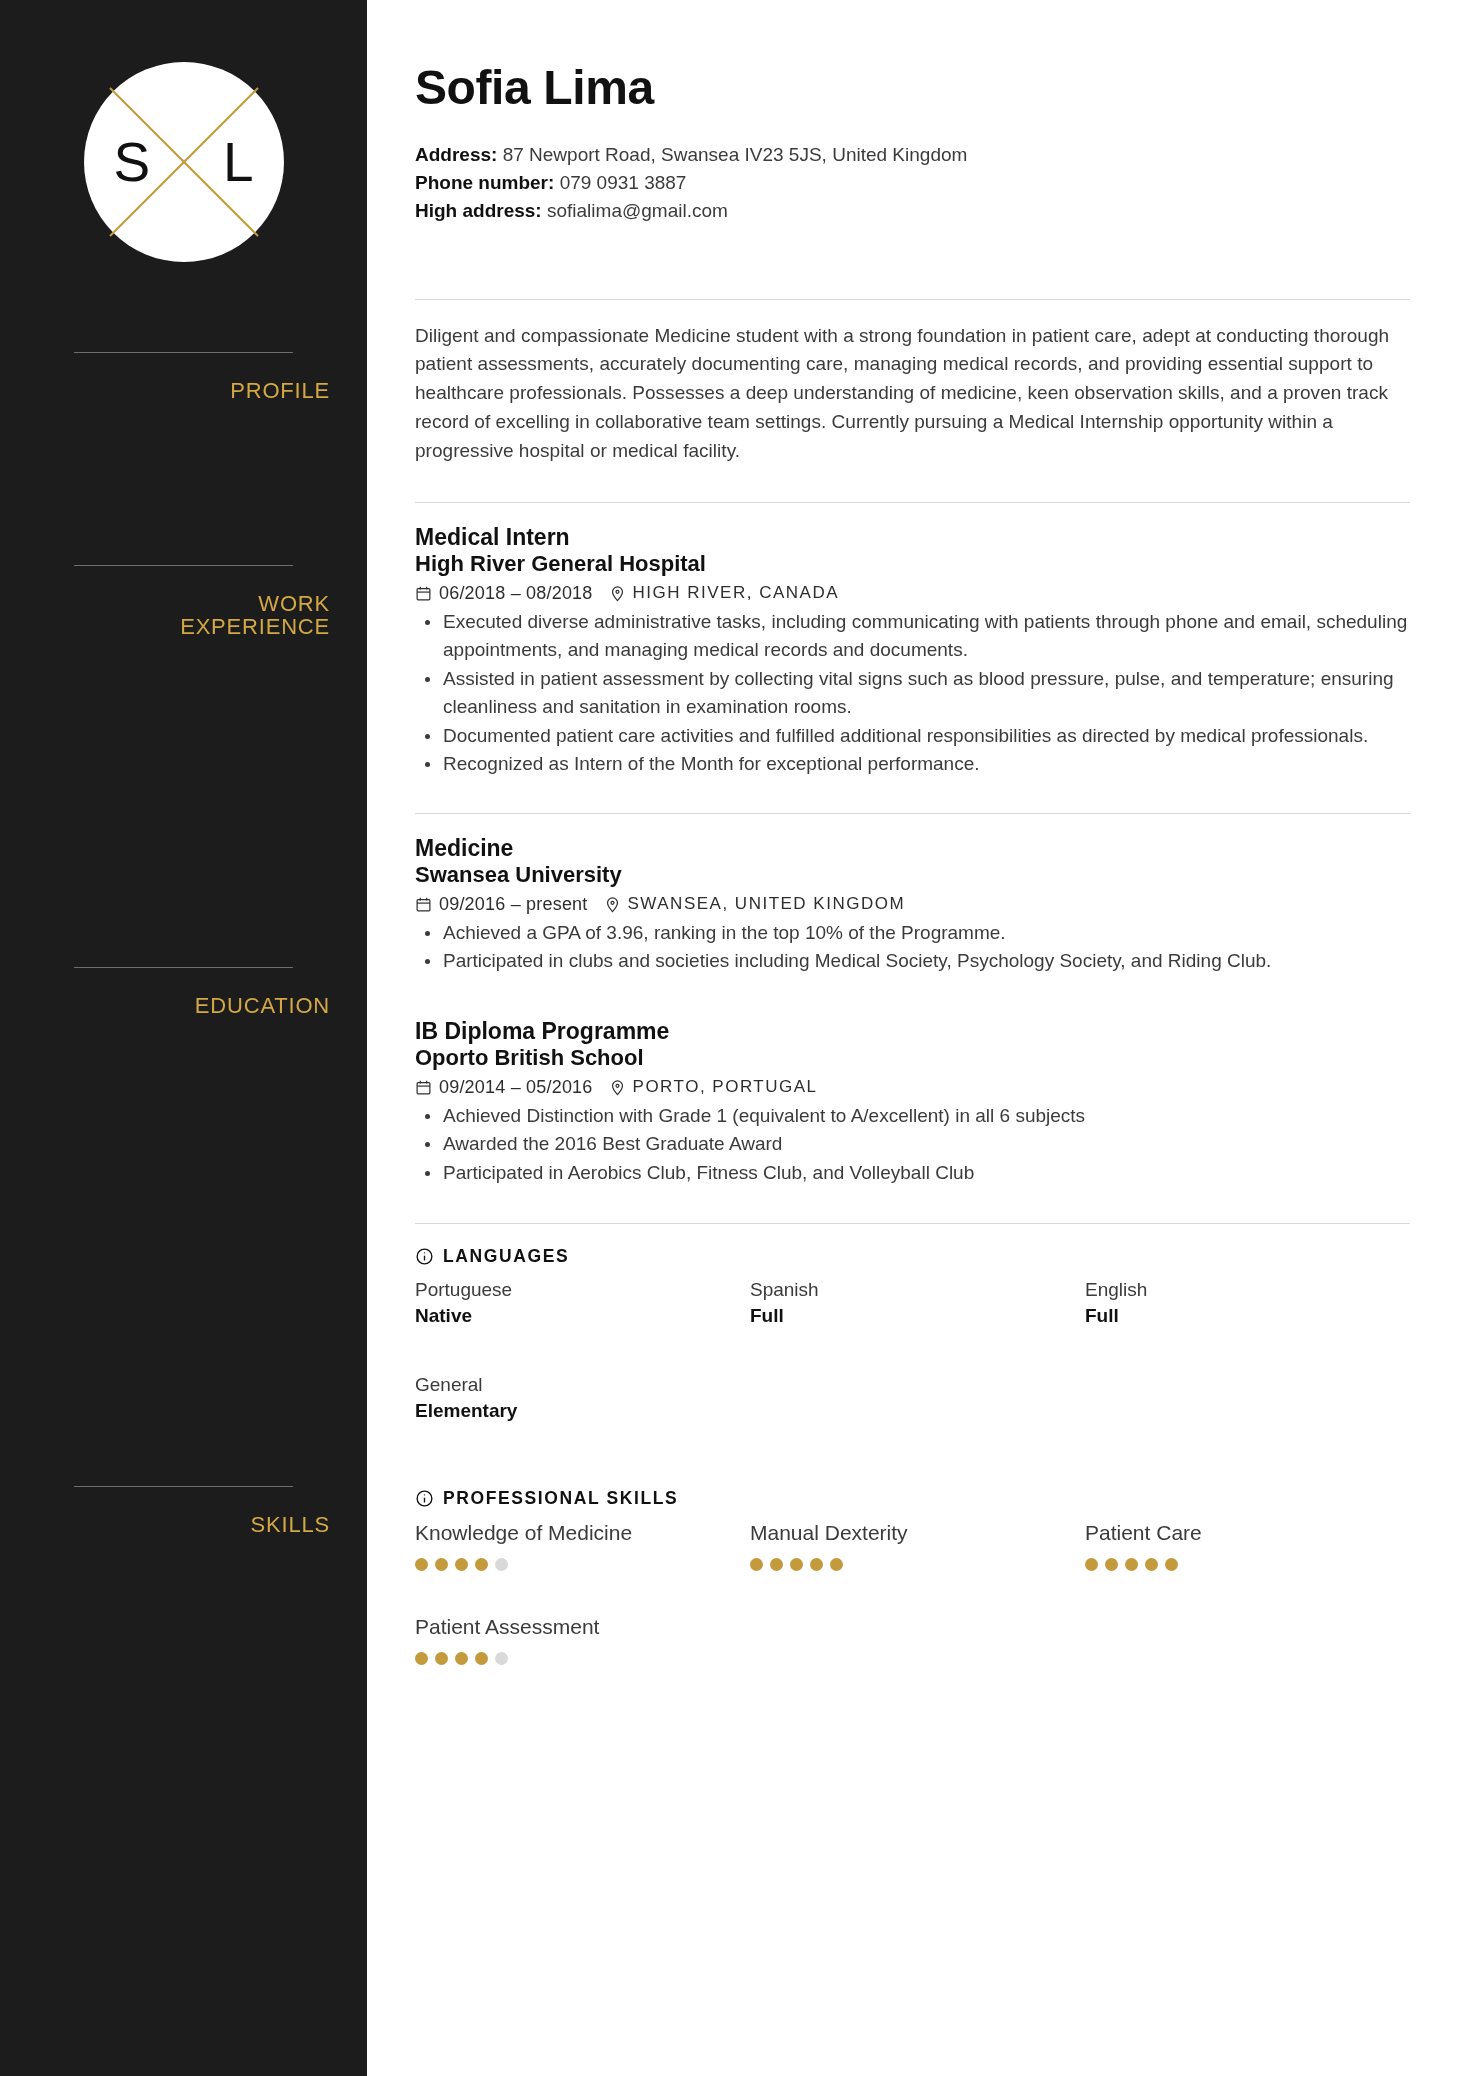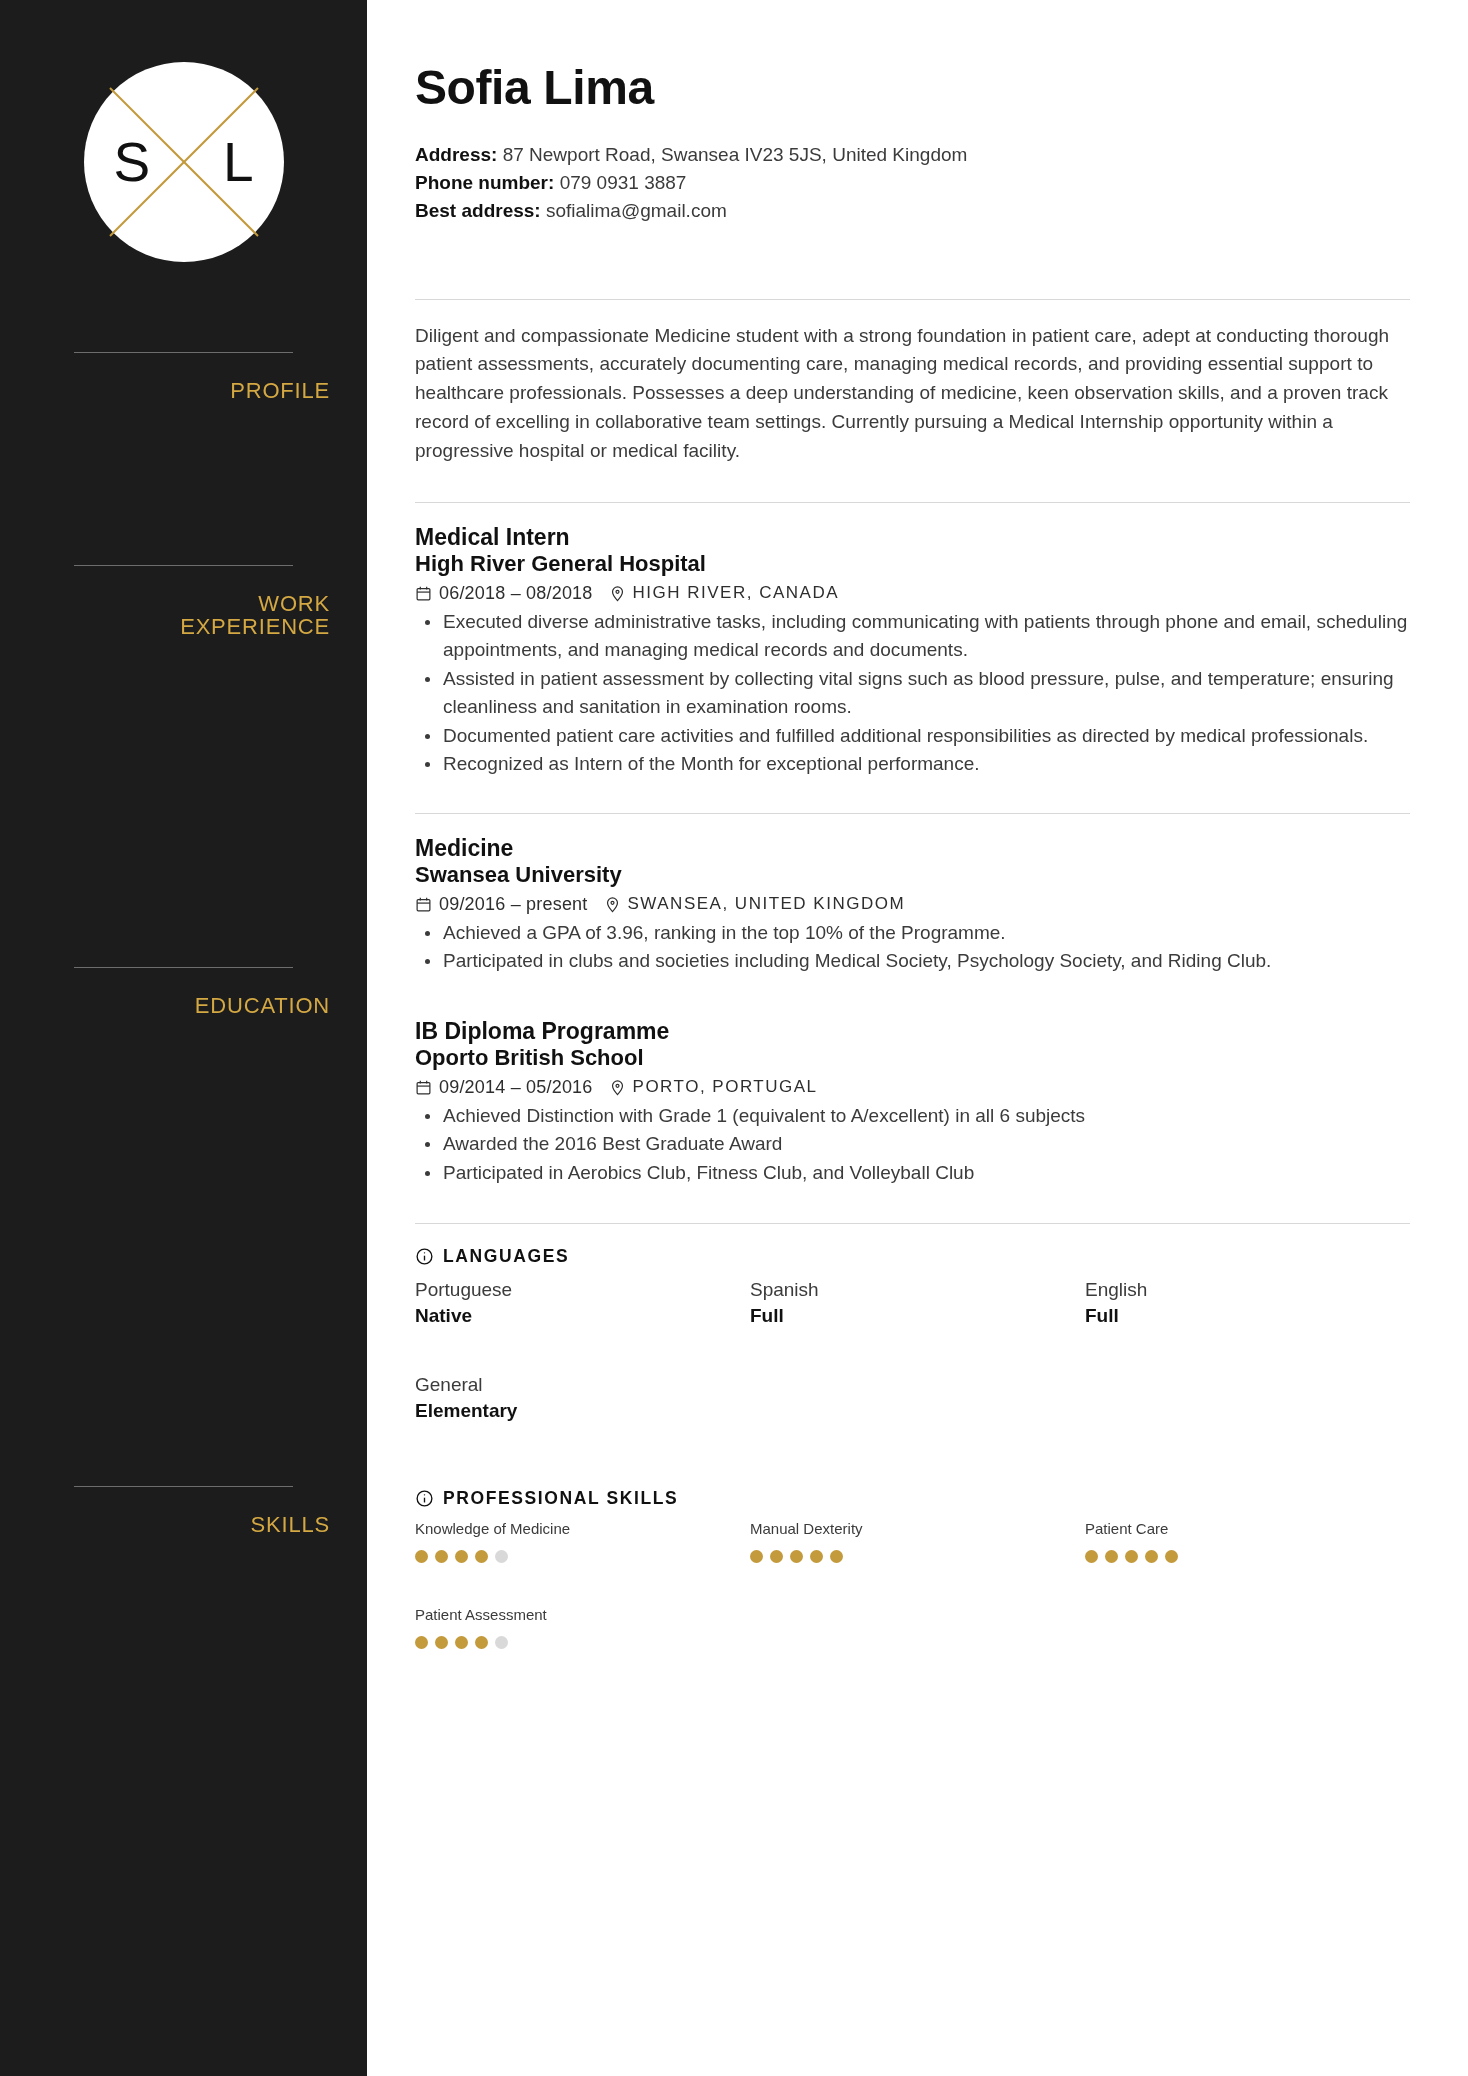--- a/index.html
+++ b/index.html
@@ -205,21 +205,21 @@
   }
   .lang-level {
     font-size: 19px;
     font-weight: 700;
     color: #111111;
     line-height: 1.35;
   }
   .lang-cell { padding-bottom: 22px; }
   .skill-cell { padding-bottom: 22px; }
   .skill-name {
-    font-size: 15px;
+    font-size: 21px;
     color: #3b3b3b;
     line-height: 1.35;
     margin-bottom: 11px;
   }
   .dots { display: flex; gap: 7px; }
   .dot {
     width: 13px; height: 13px; border-radius: 50%;
     background: #d9d9d9;
   }
   .dot.on { background: #c39a3c; }
@@ -272,21 +272,21 @@
       <div>
         <div class="contact-line">
           <b>Address:</b>
           <span>87 Newport Road, Swansea IV23 5JS, United Kingdom</span>
         </div>
         <div class="contact-line">
           <b>Phone number:</b>
           <span>079 0931 3887</span>
         </div>
         <div class="contact-line">
-          <b>Best address:</b>
+          <b>High address:</b>
           <span>sofialima@gmail.com</span>
         </div>
       </div>
     </header>
 
     <section class="sec" style="margin-top:74px;">
       <div class="hr"></div>
       <p class="body-text" style="margin-top:22px;">Diligent and compassionate Medicine student with a strong foundation in patient care, adept at conducting thorough patient assessments, accurately documenting care, managing medical records, and providing essential support to healthcare professionals. Possesses a deep understanding of medicine, keen observation skills, and a proven track record of excelling in collaborative team settings. Currently pursuing a Medical Internship opportunity within a progressive hospital or medical facility.</p>
     </section>
 

